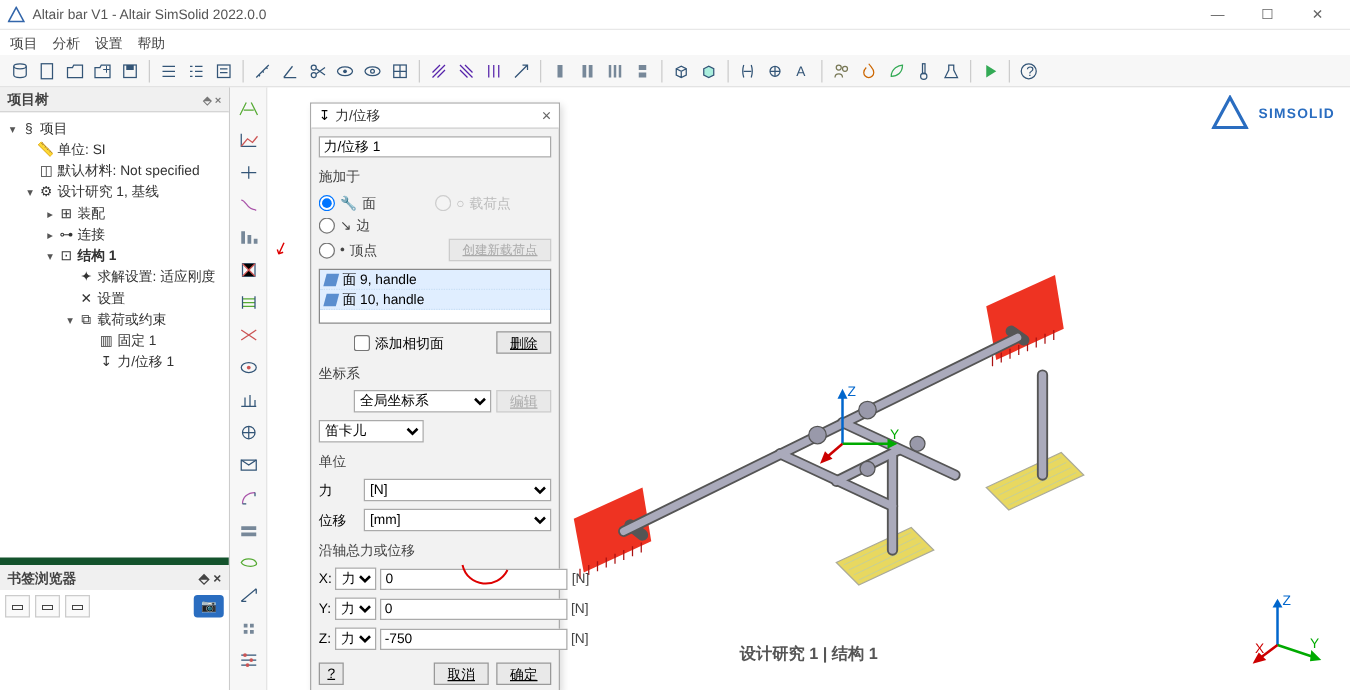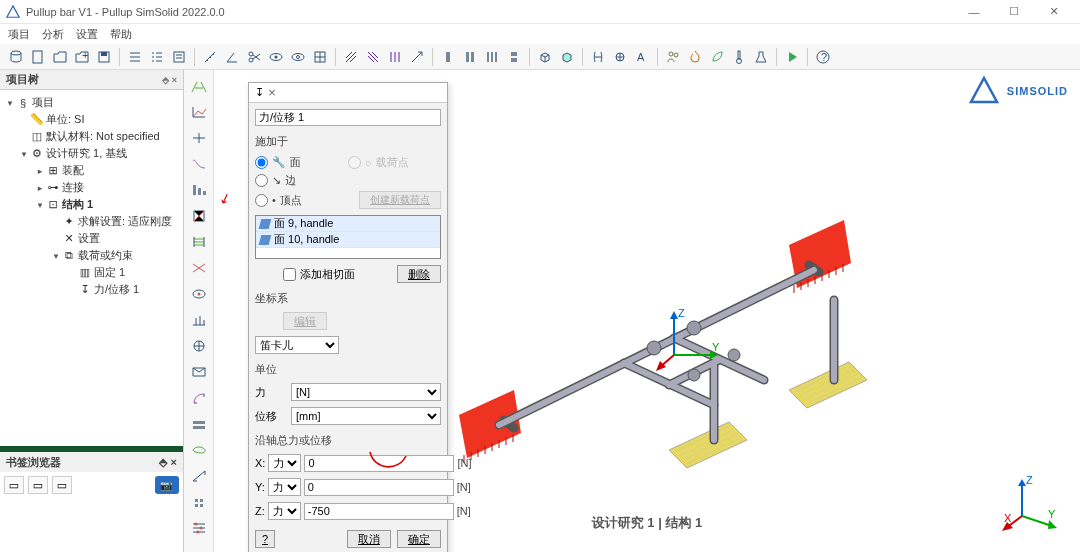--- a/index.html
+++ b/index.html
@@ -87,21 +87,21 @@
 </style>
 </head>
 <body>
 
 <div class="titlebar">
   <span class="app-icon">
     <svg viewBox="0 0 16 16">
         <path d="M8 1 L15 14 H1 Z" fill="none" stroke="#36a" stroke-width="1.4"></path>
       </svg>
   </span>
-  <span class="title">Pullup bar V1 - Pullup SimSolid 2022.0.0</span>
+  <span class="title">Altair bar V1 - Altair SimSolid 2022.0.0</span>
   <div class="win-controls">
     <div class="win-btn">―</div>
     <div class="win-btn">☐</div>
     <div class="win-btn">✕</div>
   </div>
 </div>
 
 <div class="menubar">
   <span>项目</span>
   <span>分析</span>
@@ -608,20 +608,21 @@
       <text x="2" y="48" fill="#c00" font-size="10">X</text>
     </svg>
 
     <div class="view-label">设计研究 1 | 结构 1</div>
   </div>
 </div>
 
 <div class="dlg">
   <div class="dlg-title">
     <span class="ticon">↧</span>
+    <span class="t">力/位移</span>
     <span class="x">×</span>
   </div>
   <div class="dlg-body">
     <input type="text" style="width: 100%;" value="力/位移 1">
     <div class="grp-label">施加于</div>
     <div class="radio-grid">
       <label><input type="radio" checked="" style="">🔧<span>面</span></label>
       <label class="disabled"><input type="radio" disabled="" style="">○<span>载荷点</span></label>
       <label><input type="radio" style="">↘<span>边</span></label>
       <span></span>
@@ -642,20 +643,21 @@
       <label class="chk-row">
           <input type="checkbox" style="">
           <span>添加相切面</span>
         </label>
       <span style="flex:1"></span>
       <span class="dlg-btn">删除</span>
     </div>
 
     <div class="grp-label">坐标系</div>
     <div class="dlg-row">
+      <select style="flex:1"><option>全局坐标系</option></select>
       <span class="dlg-btn disabled">编辑</span>
     </div>
     <select style="width:84px"><option>笛卡儿</option></select>
 
     <div class="grp-label">单位</div>
     <div class="unit-row">
       <span class="lbl">力</span>
       <select style="flex:1"><option>[N]</option></select>
     </div>
     <div class="unit-row">

